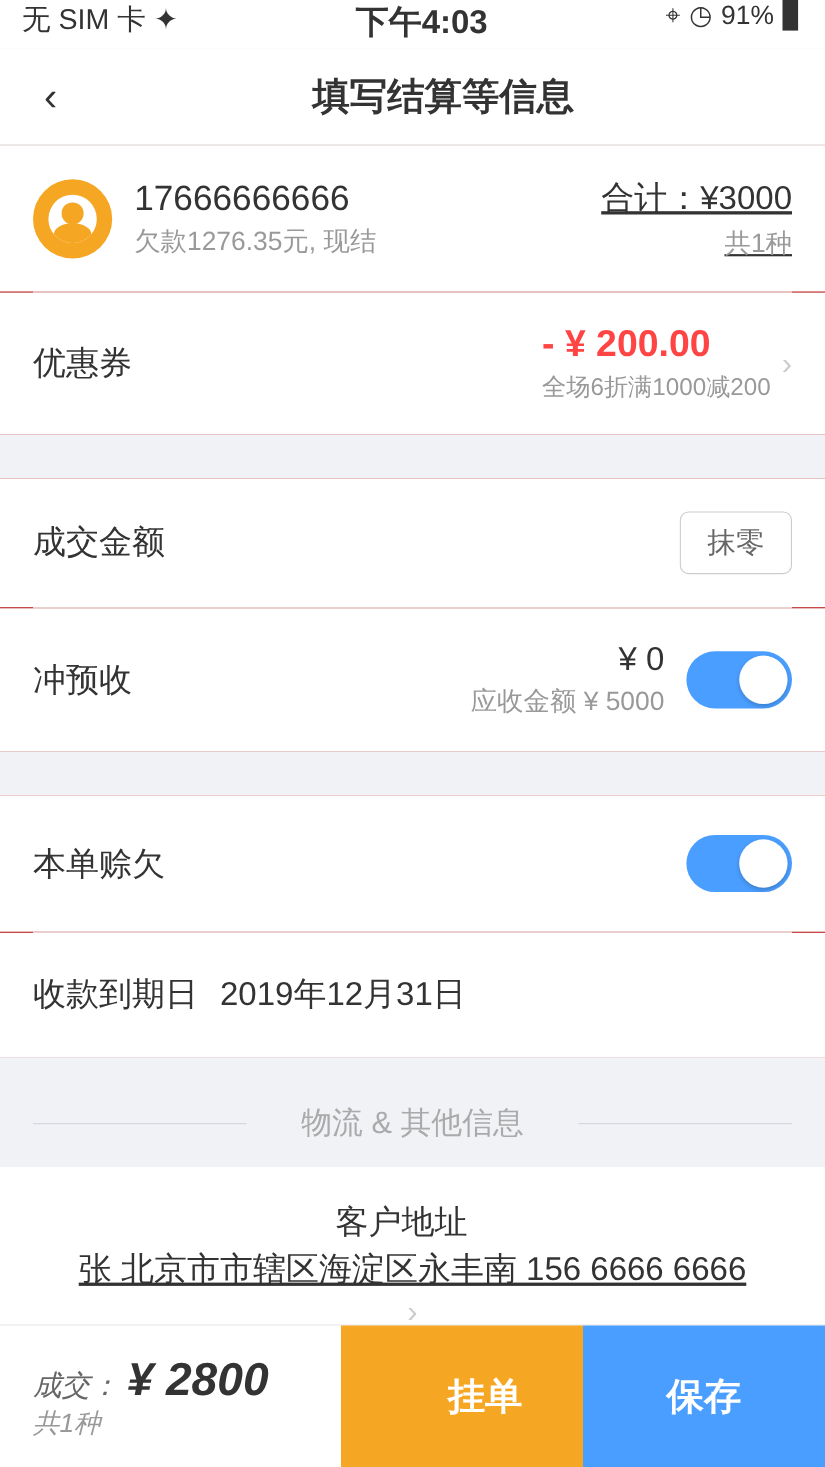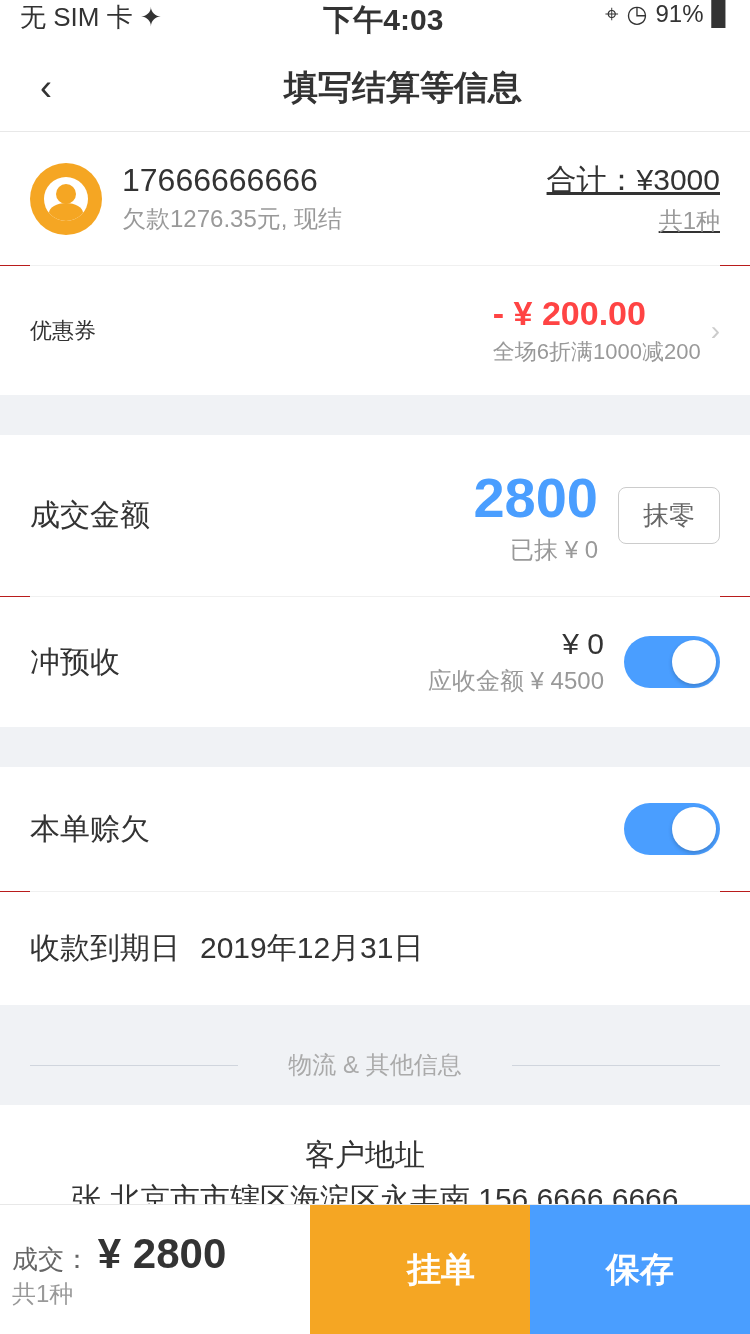--- a/index.html
+++ b/index.html
@@ -146,21 +146,21 @@
     
     .coupon-row {
       display: flex;
       align-items: center;
       padding: 28px 30px;
       background: #fff;
       justify-content: space-between;
       margin-bottom: 20px;
     }
     .coupon-label {
-      font-size: 22px;
+      font-size: 30px;
       color: #333;
     }
     .coupon-right {
       display: flex;
       align-items: center;
       gap: 10px;
     }
     .coupon-amount {
       font-size: 34px;
       color: #ff4444;
@@ -297,21 +297,21 @@
       justify-content: center;
       gap: 20px;
     }
     .sep-line {
       flex: 1;
       height: 1px;
       background: #d0d5dd;
       margin: 0 30px;
     }
     .sep-label {
-      font-size: 24px;
+      font-size: 28px;
       color: #aaa;
       white-space: nowrap;
     }
 
     
     .address-row {
       display: flex;
       align-items: center;
       padding: 30px;
       background: #fff;
@@ -322,20 +322,21 @@
       font-size: 30px;
       color: #333;
       flex-shrink: 0;
       margin-right: 20px;
     }
     .address-value {
       font-size: 30px;
       color: #333;
       flex: 1;
       line-height: 1.5;
+      text-decoration: underline;
     }
     .address-arrow {
       font-size: 28px;
       color: #ccc;
       flex-shrink: 0;
     }
 
     
     .bottom-bar {
       position: fixed;
@@ -343,21 +344,22 @@
       left: 0;
       width: 750px;
       height: 130px;
       background: #fff;
       display: flex;
       align-items: center;
       border-top: 1px solid #e8e8e8;
     }
     .bottom-summary {
       flex: 1;
-      padding: 0 12px;
+      padding: 0 30px;
+      font-style: italic;
     }
     .bottom-deal {
       font-size: 26px;
       color: #666;
     }
     .bottom-amount {
       font-size: 42px;
       font-weight: 700;
       color: #333;
     }
@@ -450,36 +452,32 @@
       </div>
     </div>
   </div>
 
   <div class="section-gap"></div>
 
   <div class="card">
     <div class="row-item">
       <div class="row-label">成交金额</div>
       <div class="row-right">
-        <div class="deal-col">
-          <div class="deal-amount-value">2800</div>
-          <div class="already-zeroed">已抹  ¥ 0</div>
-        </div>
         <button class="fuzero-btn">抹零</button>
       </div>
     </div>
 
     <div class="divider"></div>
 
     <div class="row-item">
       <div class="row-label">冲预收</div>
       <div class="row-right">
         <div class="prepay-col">
           <div class="prepay-amount">¥ 0</div>
-          <div class="prepay-sub">应收金额 ¥ 4500</div>
+          <div class="prepay-sub">应收金额 ¥ 5000</div>
         </div>
         <div class="toggle"></div>
       </div>
     </div>
   </div>
 
   <div class="section-gap"></div>
 
   <div class="card">
     <div class="credit-row">

